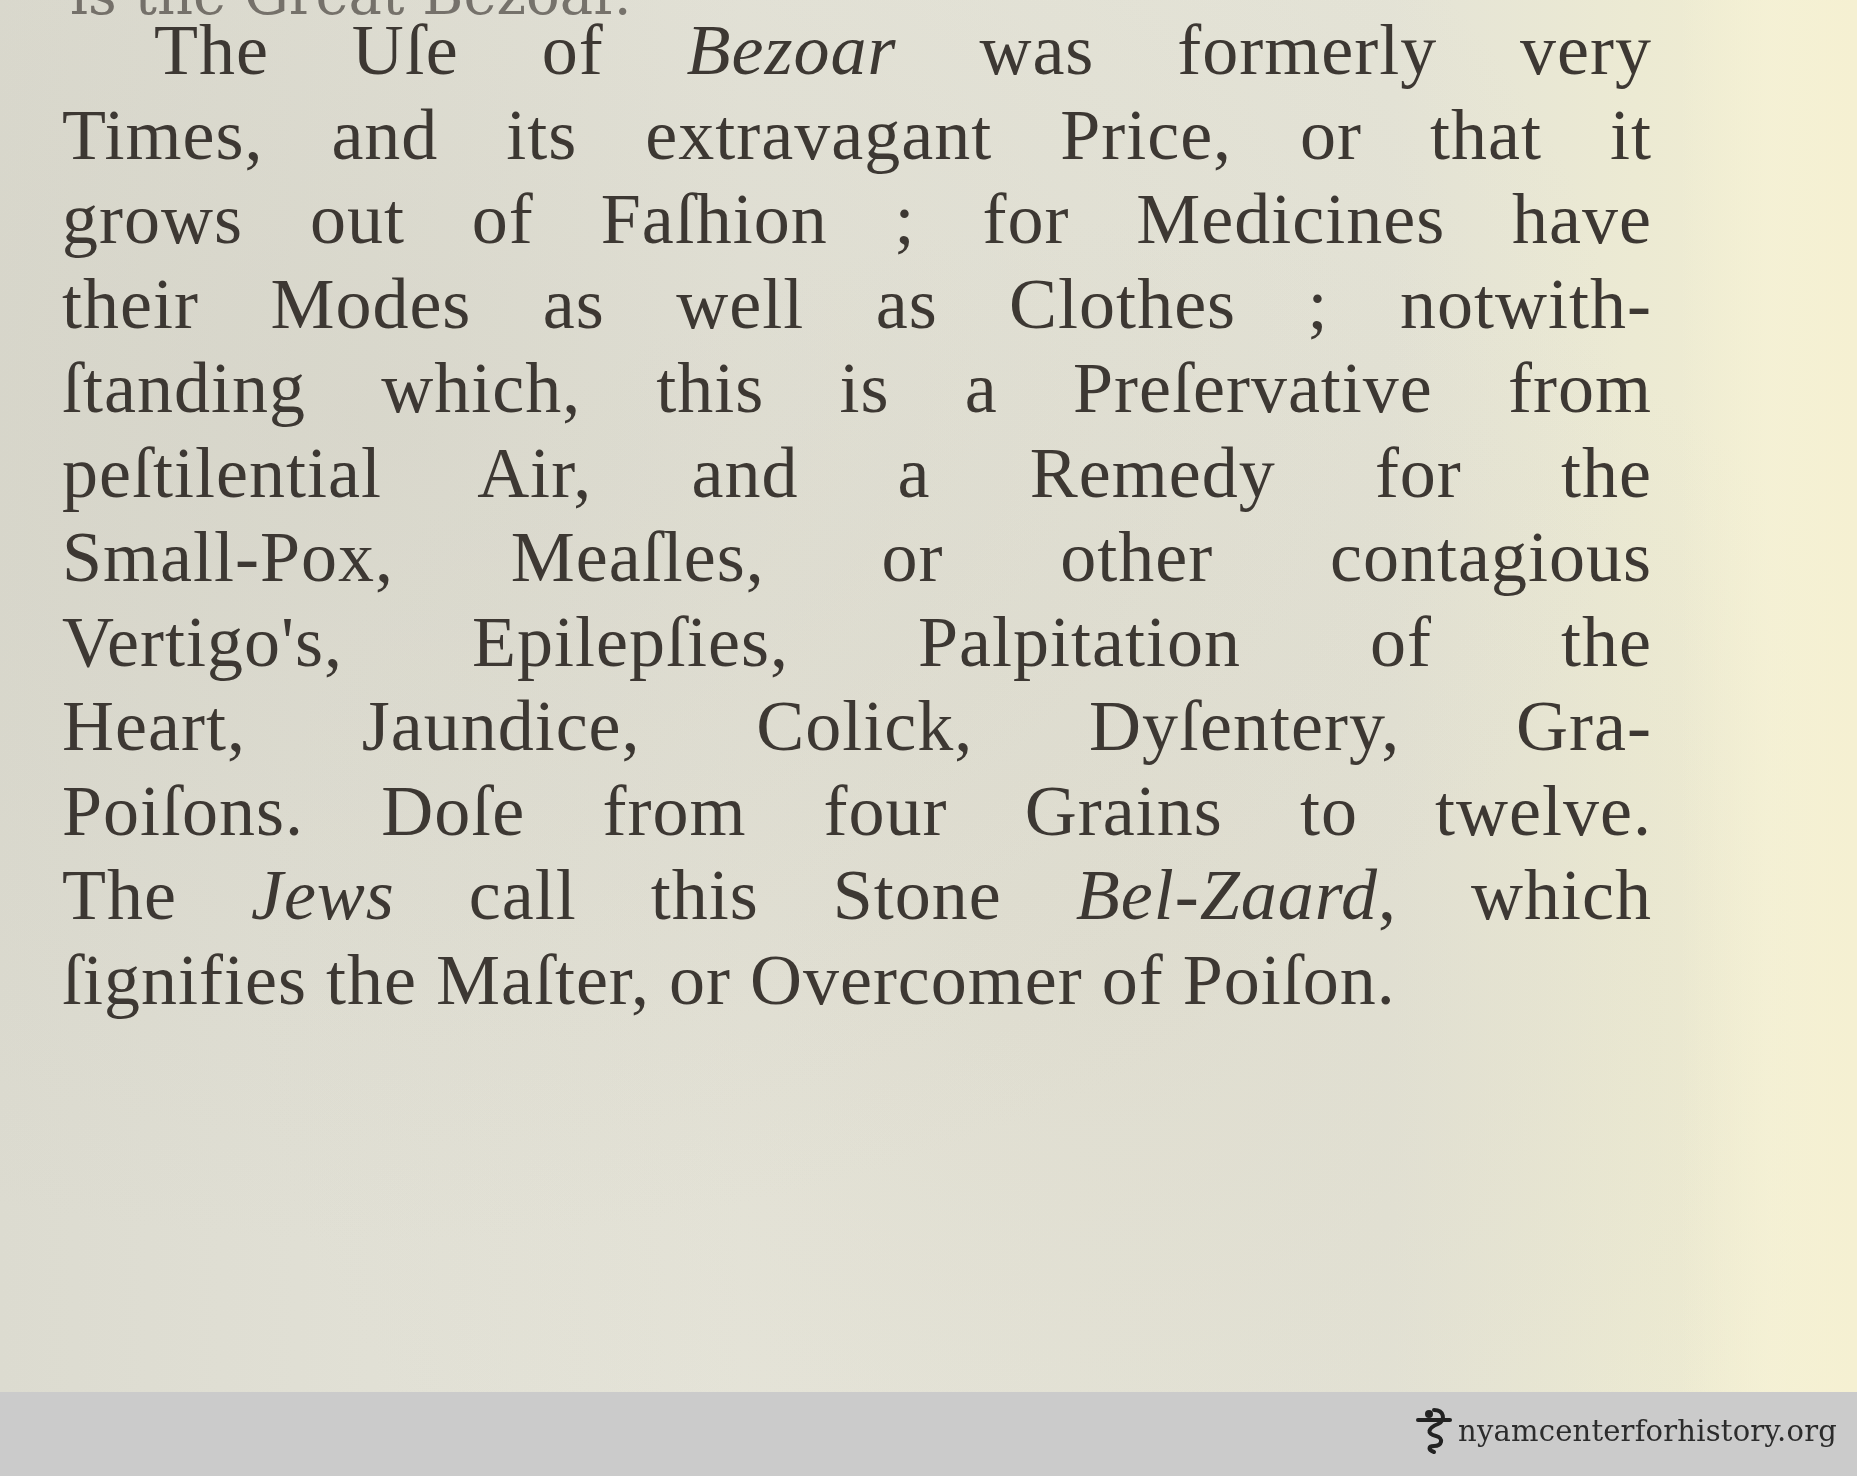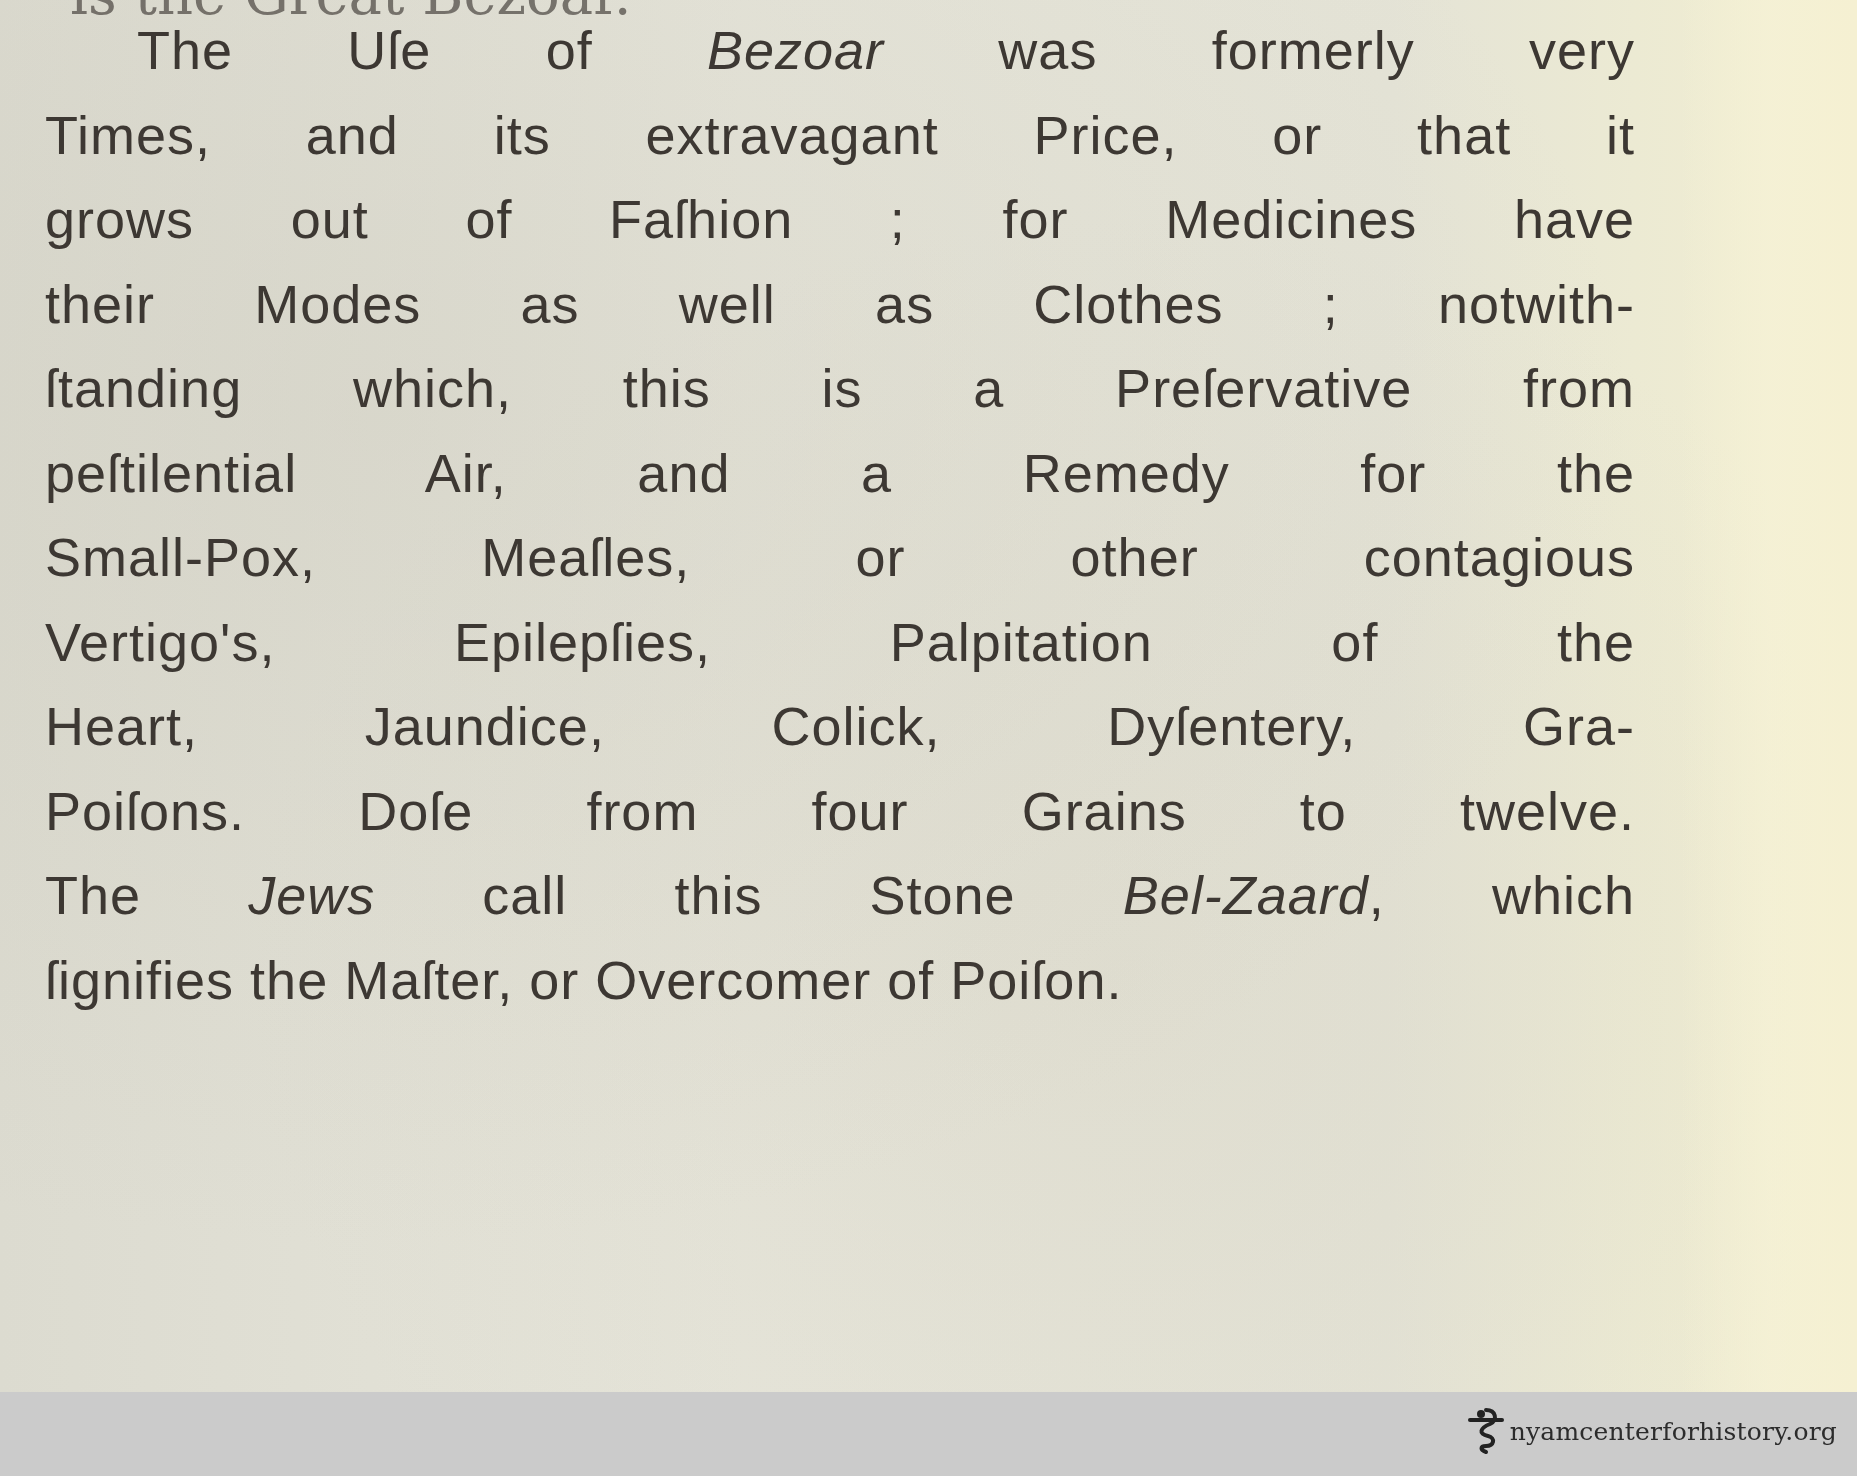--- a/index.html
+++ b/index.html
@@ -18,41 +18,41 @@
   .page::before {
     content:""; position:absolute; left:1680px; top:0; width:177px; height:1392px;
     background: linear-gradient(90deg, rgba(236,233,215,0) 0%, rgba(246,242,214,0.7) 50%, #f5f0d2 100%);
   }
   .top-fragment {
     position:absolute; left:70px; top:-38px;
     font-family:"DejaVu Serif", serif; font-size:56px; color:#4a4540; opacity:0.7;
     white-space:nowrap;
   }
   .text-block {
-    position:absolute; left:45px; top:8px; width:1590px;
-    font-family:Liberation Sans, sans-serif;
-    font-size:54px; line-height:84.5px; color:#3d3833;
+    position:absolute; left:62px; top:8px; width:1590px;
+    font-family:Liberation Serif, serif;
+    font-size:72px; line-height:84.5px; color:#3d3833;
     letter-spacing:1px;
   }
   .line {
     display:block; white-space:nowrap; text-align:justify; text-align-last:justify;
     height:84.5px;
   }
   .line.first { padding-left:92px; }
   .line.last { text-align-last:left; }
   .footer {
     position:absolute; left:0; top:1392px; width:1857px; height:84px;
     background:#cbcbcb;
   }
   .footer-brand {
     position:absolute; right:20px; top:14px; display:flex; align-items:center;
   }
   .footer-icon { width:40px; height:50px; margin-right:4px; }
   .footer-link {
-    font-family:"DejaVu Serif", serif; font-size:25px; color:#2c2c2c;
+    font-family:"DejaVu Serif", serif; font-size:29px; color:#2c2c2c;
     text-decoration:none; letter-spacing:0.2px;
   }
   i { font-style:italic; }
 </style>
 </head>
 <body>
 
 <div class="page">
   <div class="top-fragment">is the Great Bezoar.</div>
   <div class="text-block" id="text-block">

